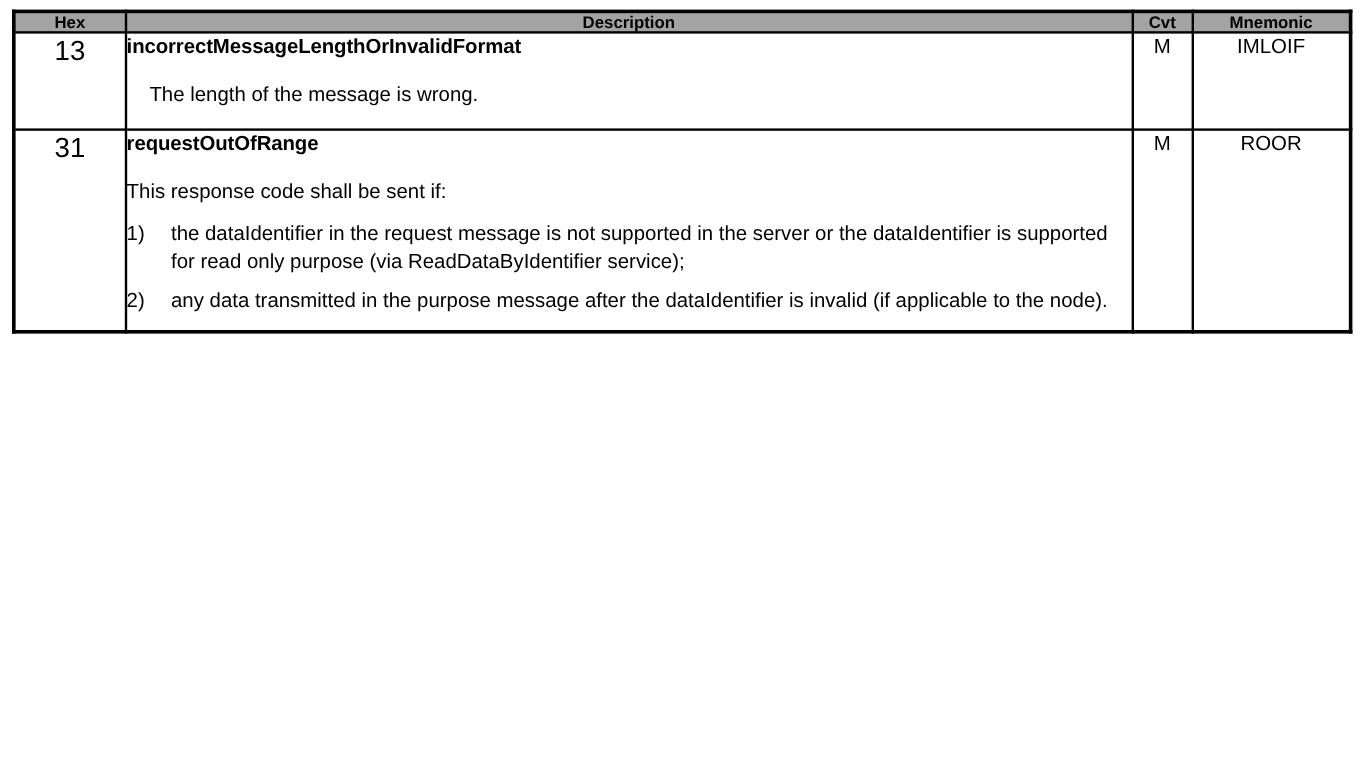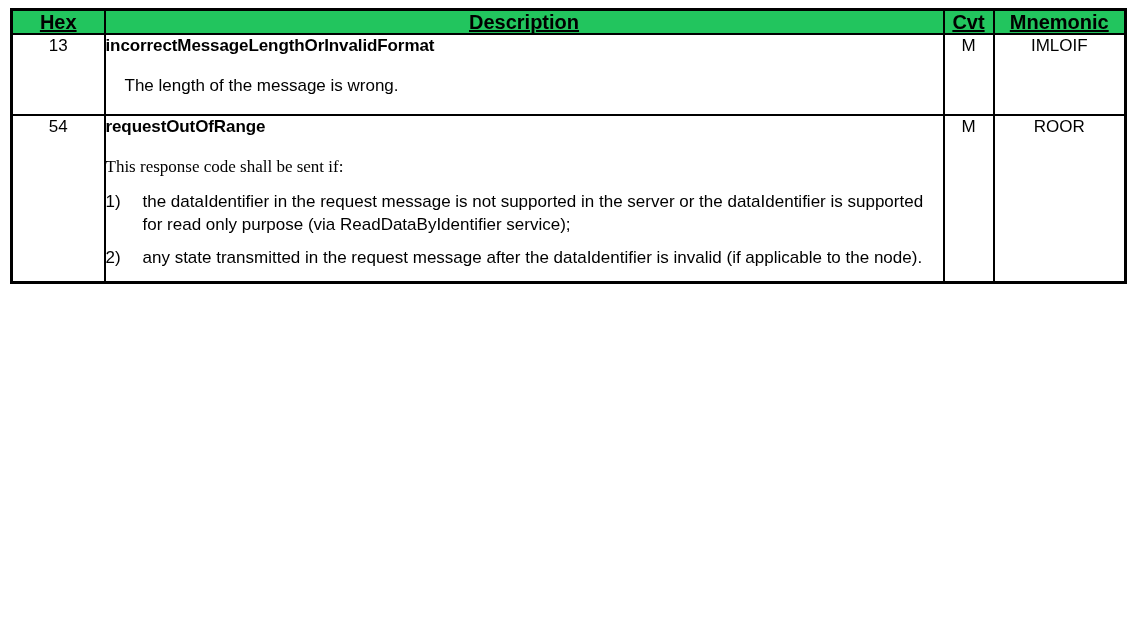--- a/index.html
+++ b/index.html
@@ -40,34 +40,33 @@
 
   table.nrc-table td,
   table.nrc-table th {
     border: 2px solid #000000;
     vertical-align: top;
     padding: 0;
   }
 
   
   thead th {
-    font-size: 20px;
+    font-size: 14px;
     font-weight: bold;
     text-align: center;
     padding: 9px 4px 10px 4px;
     line-height: 1.1;
-    background: #22c55e;
-    text-decoration: underline;
+    background: #a3a3a3;
   }
   thead th.th-desc { text-align: center; }
 
   
   td.cell-hex {
     text-align: center;
-    font-size: 17px;
+    font-size: 23px;
     padding: 12px 4px 6px 4px;
     line-height: 1.25;
   }
   td.cell-cvt,
   td.cell-mnemonic {
     text-align: center;
     font-size: 17px;
     padding: 12px 4px 6px 4px;
     line-height: 1.25;
   }
@@ -92,21 +91,20 @@
     margin-top: 15px;
     line-height: 1.32;
     max-width: 800px;
     padding-left: 19px;
   }
 
   .desc-intro {
     font-size: 17px;
     margin-top: 15px;
     line-height: 1.32;
-    font-family: Liberation Serif, serif;
   }
 
   ol.desc-list {
     list-style: none;
     margin: 13px 0 0 0;
     padding: 0;
   }
   ol.desc-list li {
     position: relative;
     padding-left: 37px;
@@ -160,32 +158,32 @@
           <div class="desc-name">incorrectMessageLengthOrInvalidFormat</div>
           <div class="desc-body">The length of the message is wrong.</div>
           <span class="rowspacer-13"></span>
         </td>
         <td class="cell-cvt">M</td>
         <td class="cell-mnemonic">IMLOIF</td>
       </tr>
 
 
       <tr>
-        <td class="cell-hex">54</td>
+        <td class="cell-hex">31</td>
         <td class="cell-desc">
           <div class="desc-name">requestOutOfRange</div>
           <div class="desc-intro">This response code shall be sent if:</div>
           <ol class="desc-list">
             <li>
               <span class="marker">1)</span>
               <span>the dataIdentifier in the request message is not supported in the server or the dataIdentifier is supported for read only purpose (via ReadDataByIdentifier service);</span>
             </li>
             <li>
               <span class="marker">2)</span>
-              <span>any state transmitted in the request message after the dataIdentifier is invalid (if applicable to the node).</span>
+              <span>any data transmitted in the purpose message after the dataIdentifier is invalid (if applicable to the node).</span>
             </li>
           </ol>
           <span class="rowspacer-31"></span>
         </td>
         <td class="cell-cvt">M</td>
         <td class="cell-mnemonic">ROOR</td>
       </tr>
 
 
 

